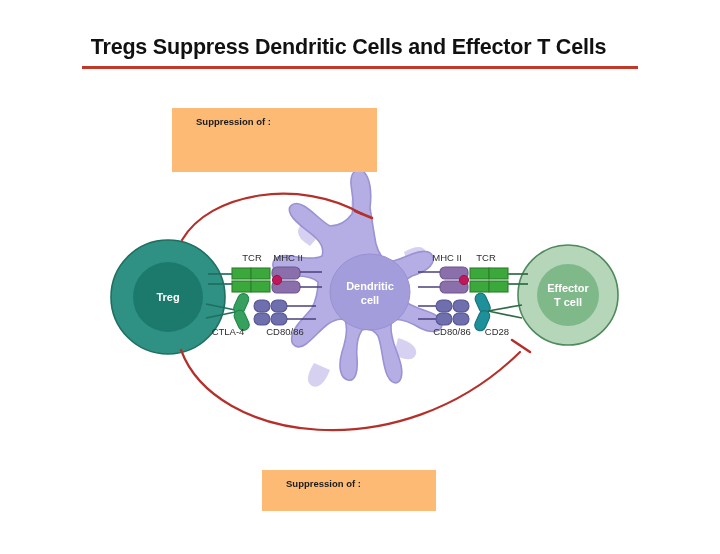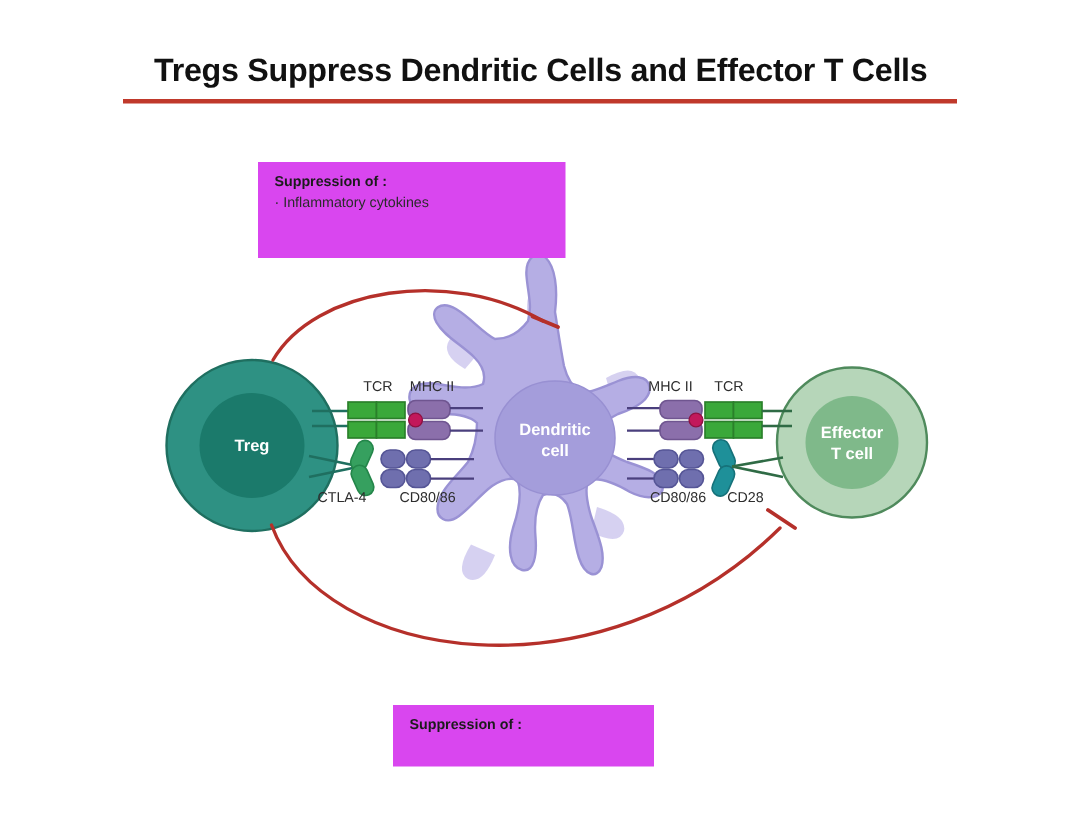--- a/index.html
+++ b/index.html
@@ -22,21 +22,20 @@
     background: #ffffff;
   }
 
   
   #title-block {
     position: absolute;
     top: 36px;
     left: 0;
     width: 697px;
     text-align: center;
-    margin-left: 12px;
   }
   #page-title {
     font-size: 21.5px;
     font-weight: bold;
     letter-spacing: -0.2px;
     color: #111111;
     line-height: 1.1;
     white-space: nowrap;
   }
   #title-rule {
@@ -44,22 +43,22 @@
     top: 66px;
     left: 82px;
     width: 556px;
     height: 2.5px;
     background: #c0392b;
   }
 
   
   .callout {
     position: absolute;
-    background: #d946ef;
-    padding: 8px 10px 9px 11px;
+    background: #fdba74;
+    padding: 8px 10px 9px 24px;
     box-sizing: border-box;
   }
   .callout-title {
     font-size: 9.5px;
     font-weight: bold;
     color: #1b1b1b;
     margin-bottom: 2px;
   }
   .callout-item {
     font-size: 9.5px;
@@ -277,20 +276,19 @@
 
     <g>
       <path d="M181,350 C215,442 400,470 520,352" fill="none" stroke="#b5302a" stroke-width="2.2" stroke-linecap="round"></path>
       <line x1="512" y1="340" x2="530" y2="352" stroke="#b5302a" stroke-width="2.6" stroke-linecap="round"></line>
     </g>
 
   </svg>
 
   <div class="callout" id="callout-top">
     <div class="callout-title">Suppression of :</div>
-    <div class="callout-item">· Inflammatory cytokines</div>
   </div>
 
   <div class="callout" id="callout-bottom">
     <div class="callout-title">Suppression of :</div>
   </div>
 
 </div>
 
 </body></html>

